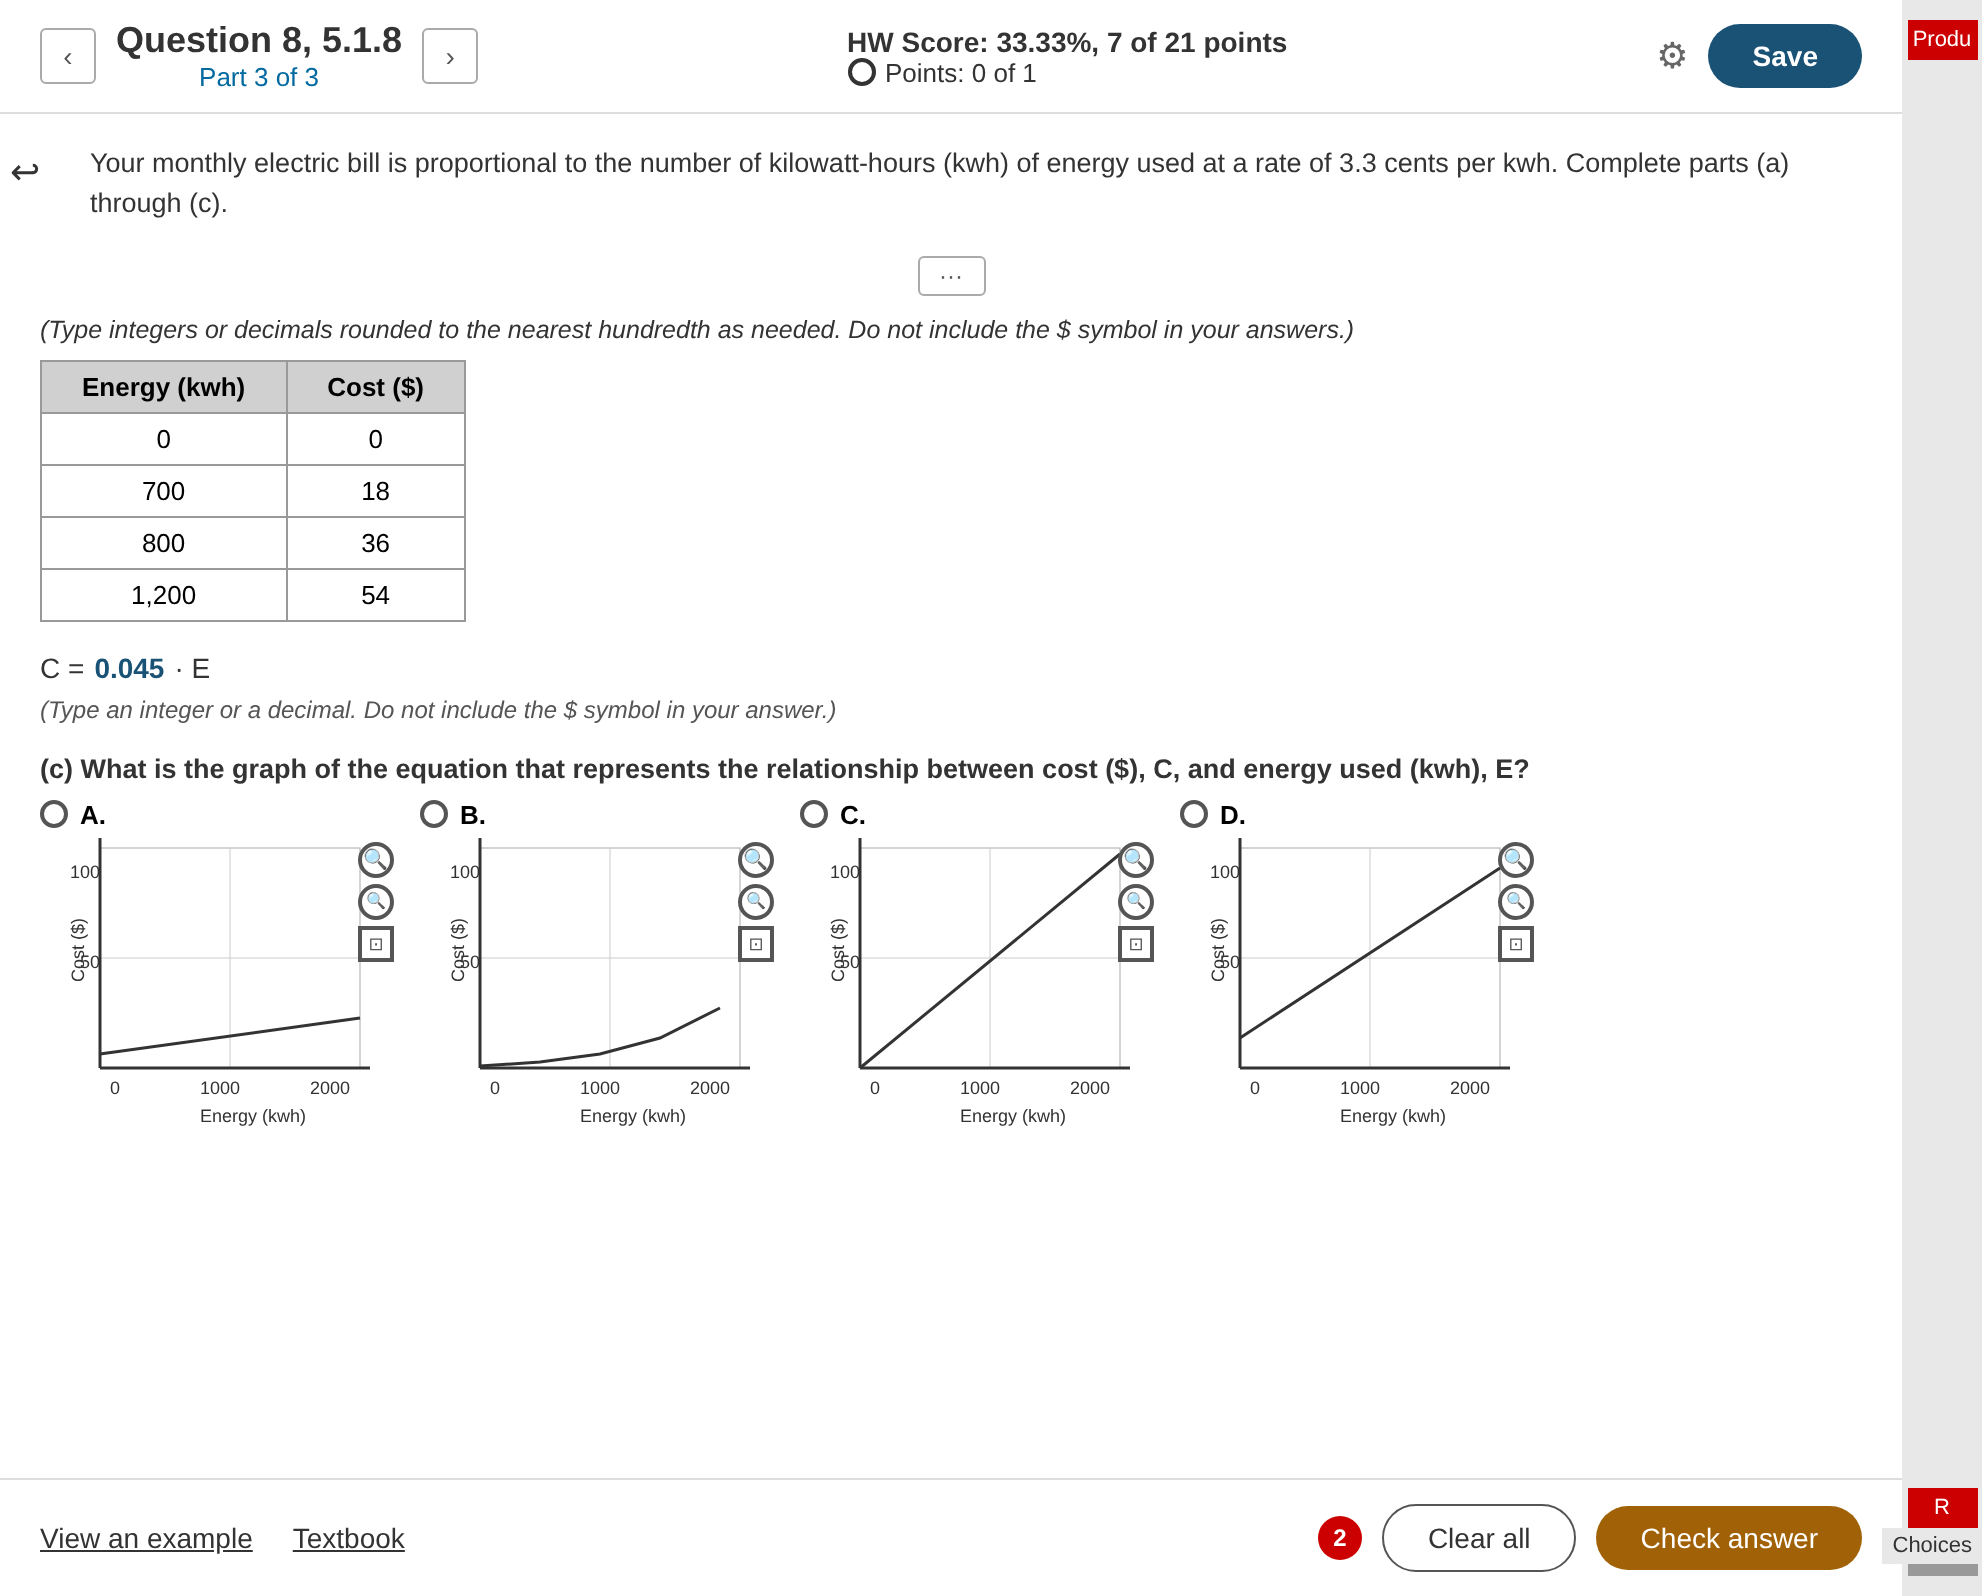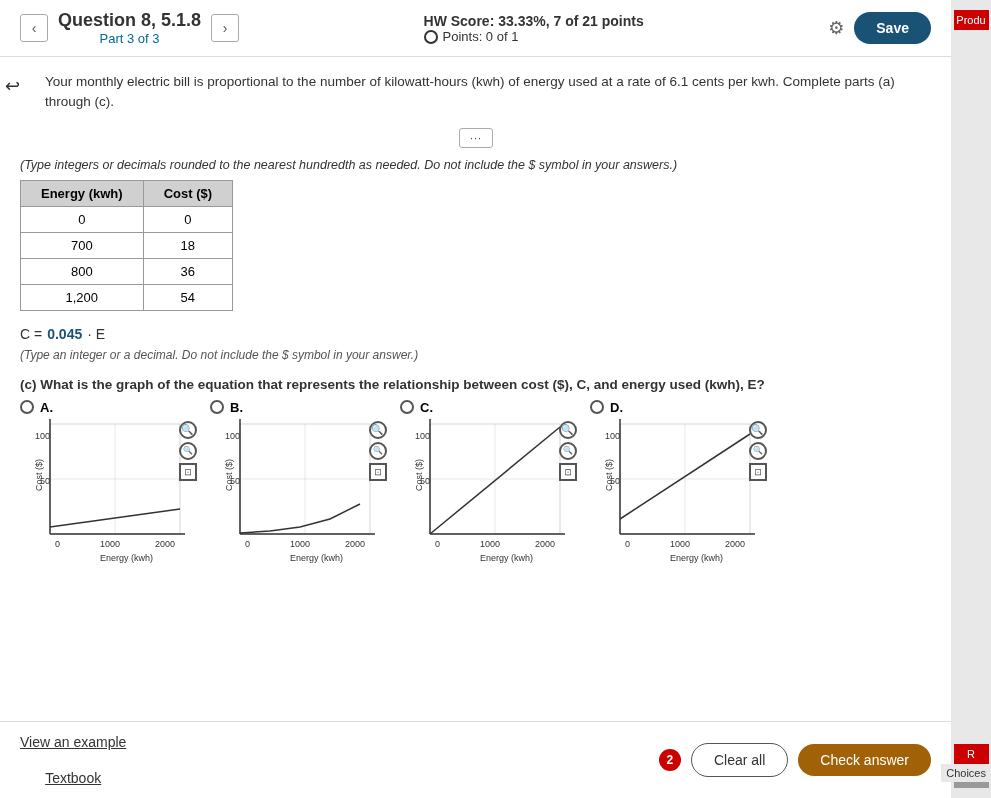--- a/index.html
+++ b/index.html
@@ -61,21 +61,21 @@
     }
     .header-score .hw-score {
       font-size: 14px;
       font-weight: bold;
       color: #333;
     }
     .header-score .points {
       font-size: 13px;
       color: #333;
       display: flex;
-      align-items: flex-end;
+      align-items: center;
       gap: 5px;
     }
     .circle-icon {
       width: 14px;
       height: 14px;
       border: 2px solid #333;
       border-radius: 50%;
       display: inline-block;
     }
     .header-right {
@@ -273,21 +273,20 @@
       border-top: 1px solid #ddd;
       padding: 12px 20px;
       display: flex;
       align-items: center;
       justify-content: space-between;
       background: white;
     }
     .footer-left {
       display: flex;
       gap: 20px;
-      flex-direction: column;
     }
     .footer-link {
       background: none;
       border: none;
       font-size: 14px;
       color: #333;
       cursor: pointer;
       text-decoration: underline;
     }
     .footer-right {
@@ -362,21 +361,21 @@
       </div>
     </div>
     <div class="header-right">
       <button class="gear-btn">⚙</button>
       <button class="save-btn">Save</button>
     </div>
   </div>
 
   <div class="body-content">
     <span class="back-arrow">↩</span>
-    <p class="problem-text">Your monthly electric bill is proportional to the number of kilowatt-hours (kwh) of energy used at a rate of 6.1 cents per kwh. Complete parts (a) through (c).</p>
+    <p class="problem-text">Your monthly electric bill is proportional to the number of kilowatt-hours (kwh) of energy used at a rate of 3.3 cents per kwh. Complete parts (a) through (c).</p>
 
     <button class="ellipsis-btn">···</button>
 
     <p class="instruction-text">(Type integers or decimals rounded to the nearest hundredth as needed. Do not include the $ symbol in your answers.)</p>
 
     <table class="data-table">
       <thead>
         <tr>
           <th>Energy (kwh)</th>
           <th>Cost ($)</th>

